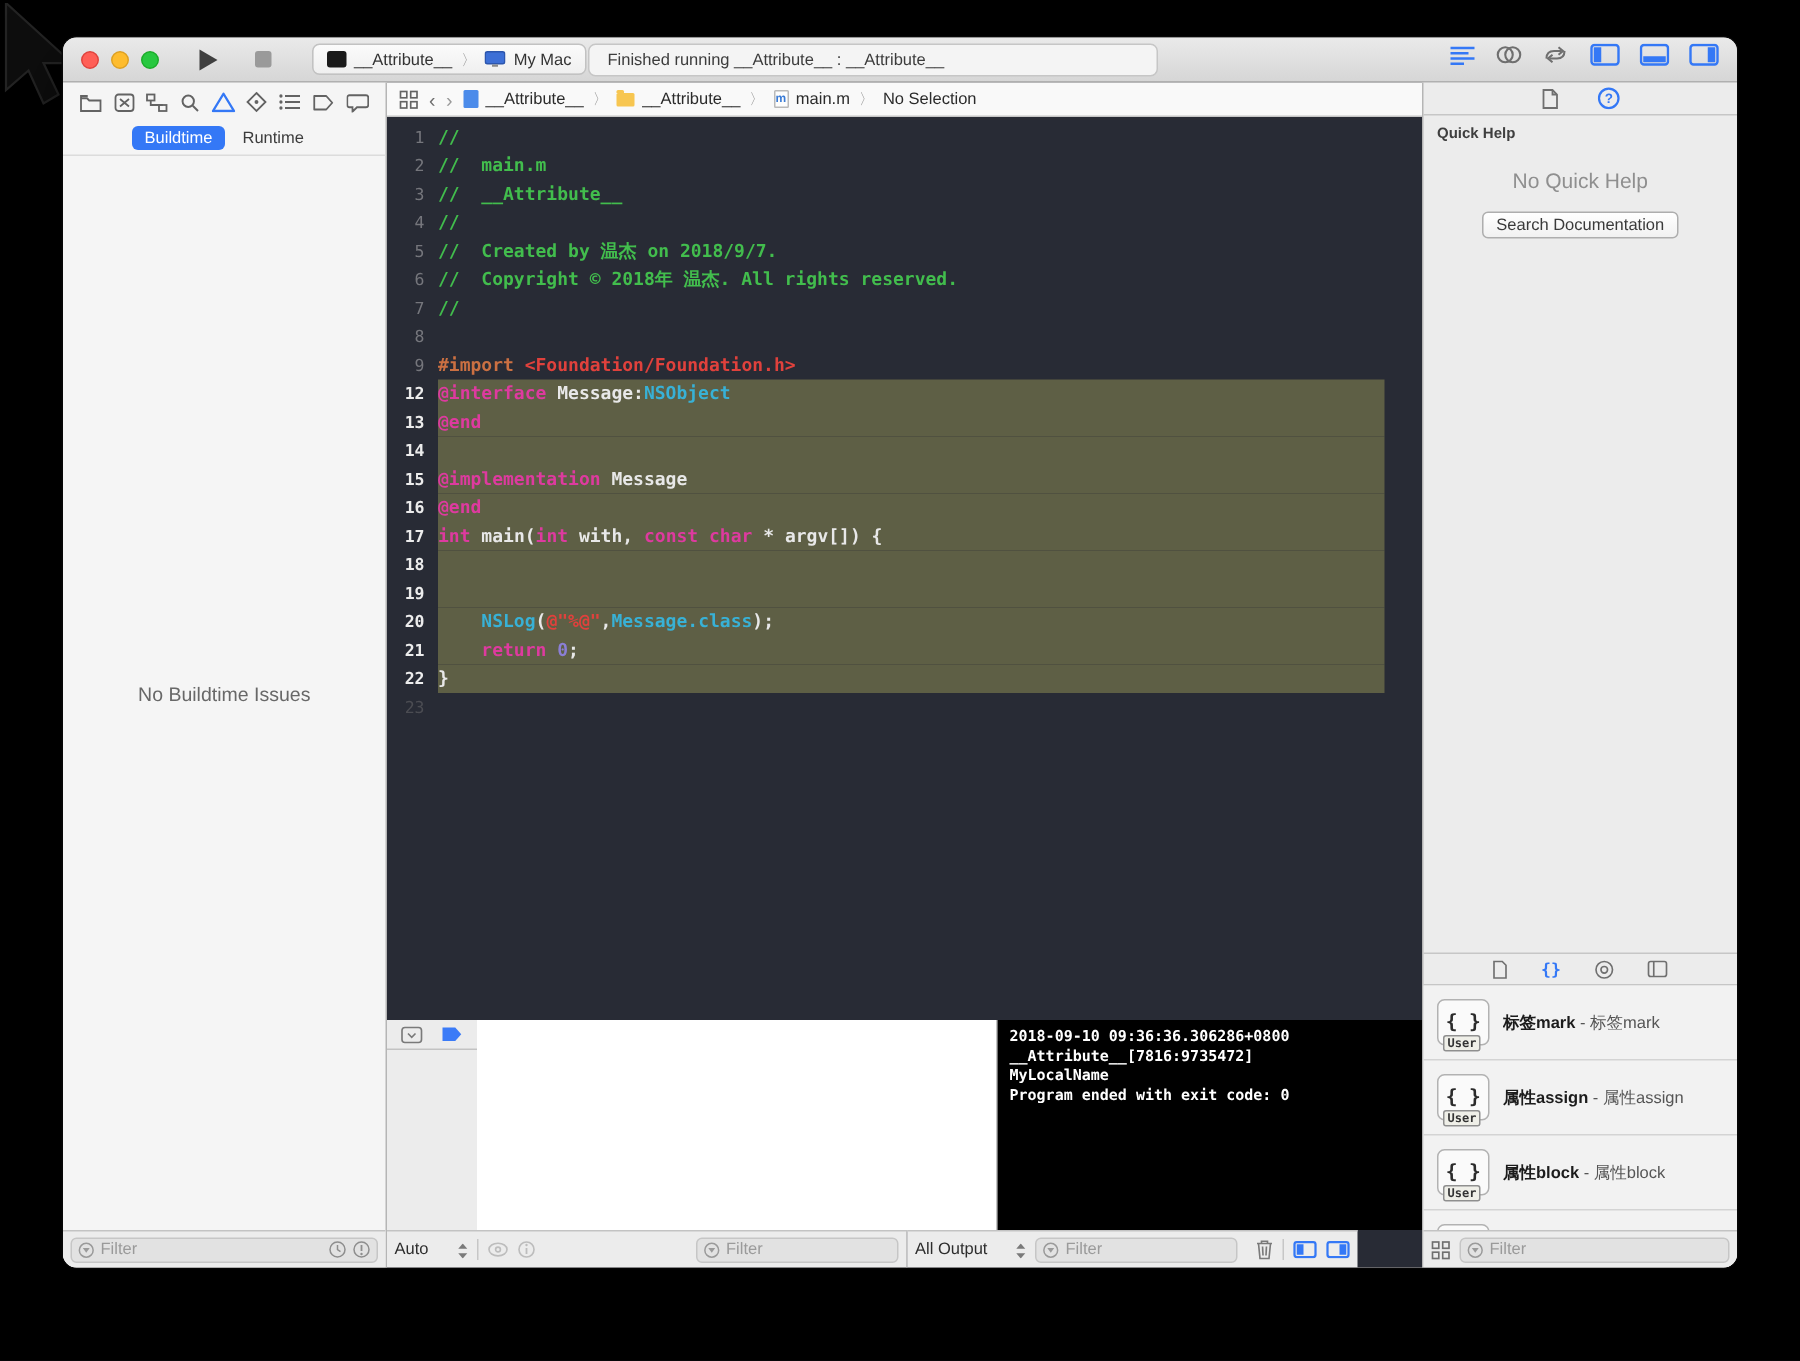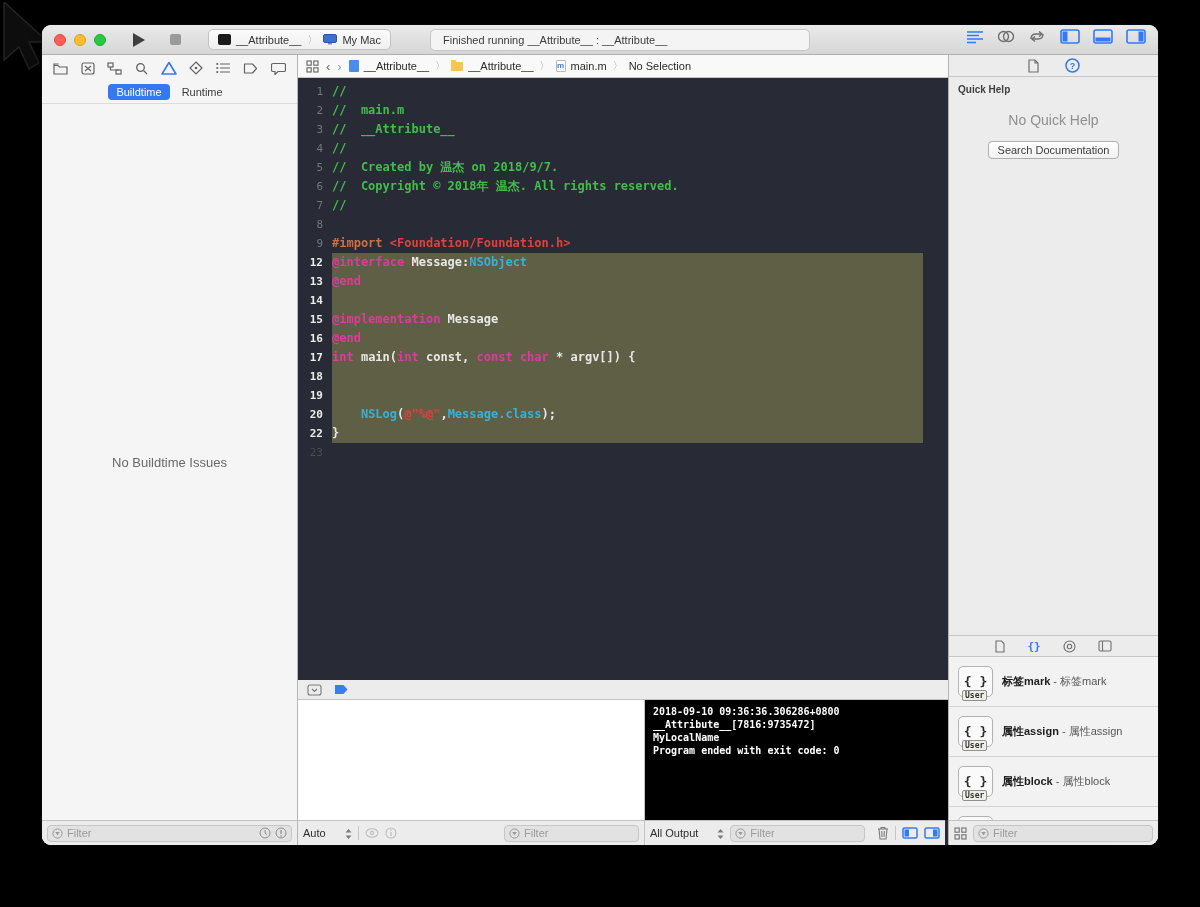--- a/index.html
+++ b/index.html
@@ -21,31 +21,31 @@
   .tl.red{background:#ff5f57;border:1px solid #e0443e;} .tl.yellow{background:#febc2e;border:1px solid #dea123;} .tl.green{background:#28c840;border:1px solid #1dad2b;}
   .tb-btn { margin-left:22px; display:flex; align-items:center; justify-content:center; width:22px; height:22px; }
   .play-tri { width:0;height:0;border-left:12px solid #3f3f3f;border-top:7px solid transparent;border-bottom:7px solid transparent; }
   .stop-sq { width:11px;height:11px;background:#9a9a9a;border-radius:2px; }
   .capsule { height:21px; border:1px solid #c2c2c2; border-radius:5px; background:linear-gradient(#fbfbfb,#efefef);
              display:flex; align-items:center; font-size:11px; color:#333; }
   .scheme { margin-left:22px; padding:0 9px; gap:5px; }
   .appicon { width:13px;height:11px;background:#1a1a1a;border-radius:2px;flex:none; }
   .crumb-sep { color:#999; font-size:10px; padding:0 1px; }
   .monitor { flex:none; }
-  .status { position:absolute; left:388px; width:380px; top:4px; height:22px;
+  .status { position:absolute; left:350px; width:380px; top:4px; height:22px;
             border:1px solid #c6c6c6; border-radius:5px; background:#f4f4f4;
             font-size:11px; color:#3c3c3c; display:flex; align-items:center; padding-left:12px; }
   .tb-right { position:absolute; right:12px; top:4px; display:flex; align-items:center; gap:14px; }
   .tb-group { display:flex; gap:13px; align-items:center; }
 
   
   .main { flex:1; display:flex; min-height:0; }
 
   
-  .navigator { width:256px; flex:none; background:#f5f5f5; border-right:1px solid #b5b5b5;
+  .navigator { width:216px; flex:none; background:#f5f5f5; border-right:1px solid #b5b5b5;
                display:flex; flex-direction:column; }
   .nav-iconbar { height:26px; flex:none; display:flex; align-items:center; justify-content:space-between; padding:0 11px; }
   .nav-tabs { height:23px; flex:none; display:flex; align-items:center; justify-content:center; gap:4px;
               border-bottom:1px solid #dcdcdc; font-size:11px; }
   .pill { padding:2px 8px; border-radius:4px; color:#3c3c3c; }
   .pill.active { background:var(--accent); color:#fff; }
   .nav-body { flex:1; display:flex; align-items:center; justify-content:center;
               font-size:13px; color:#686868; }
 
   
@@ -76,21 +76,21 @@
   .code-line { display:flex; height:19px; line-height:19px; }
   .ln { width:34px; flex:none; text-align:right; padding-right:9px; color:#75767c; font-size:11px; font-weight:normal; }
   .code-text { flex:1; white-space:pre; color:#e8e8e8; margin-right:25px; min-width:0; overflow:hidden; }
   .code-line.sel .code-text { background:var(--selection); }
   .code-line.sel .ln { color:#ececec; font-weight:bold; }
   .code-line.dim .ln { color:#4b4c52; }
   .tok-c{color:var(--comment);} .tok-k{color:var(--keyword);} .tok-s{color:var(--string);}
   .tok-p{color:var(--preproc);} .tok-t{color:var(--type);} .tok-n{color:var(--number);} .tok-w{color:#e8e8e8;}
 
   
-  .debug-area { height:140px; flex:none; display:flex; flex-direction:column; background:#ececec; }
+  .debug-area { height:140px; flex:none; display:flex; flex-direction:row; background:#ececec; }
   .debug-topbar { height:20px; flex:none; background:#ececec; border-bottom:1px solid #c3c3c3;
                   display:flex; align-items:center; gap:12px; padding:0 9px; }
   .debug-panes { flex:1; display:flex; min-height:0; }
   .vars-pane { width:347px; flex:none; background:#ffffff; border-right:1px solid #c3c3c3; }
   .console-pane { flex:1; background:#000; color:#fff; padding:5px 8px;
                   font-family:"DejaVu Sans Mono",monospace; font-size:10px; font-weight:bold; line-height:13px; }
   .editor-bottom { display:flex; height:25px; flex:none; }
   .editor-bottom .bottombar { flex:none; }
   .vars-bar { width:347px; border-right:1px solid #c3c3c3; }
   .console-bar { flex:1; min-width:0; }
@@ -400,33 +400,37 @@
               <div class="code-line sel">
                 <span class="ln">15</span>
                 <span class="code-text"><span class="tok-k">@implementation</span><span class="tok-w"> Message</span></span>
               </div>
               <div class="code-line sel">
                 <span class="ln">16</span>
                 <span class="code-text"><span class="tok-k">@end</span></span>
               </div>
               <div class="code-line sel">
                 <span class="ln">17</span>
-                <span class="code-text"><span class="tok-k">int</span><span class="tok-w"> main(</span><span class="tok-k">int</span><span class="tok-w"> const, </span><span class="tok-k">const</span><span class="tok-w"> </span><span class="tok-k">char</span><span class="tok-w"> * argv[]) {</span></span>
+                <span class="code-text"><span class="tok-k">int</span><span class="tok-w"> main(</span><span class="tok-k">int</span><span class="tok-w"> with, </span><span class="tok-k">const</span><span class="tok-w"> </span><span class="tok-k">char</span><span class="tok-w"> * argv[]) {</span></span>
               </div>
               <div class="code-line sel">
                 <span class="ln">18</span>
                 <span class="code-text"></span>
               </div>
               <div class="code-line sel">
                 <span class="ln">19</span>
                 <span class="code-text"></span>
               </div>
               <div class="code-line sel">
                 <span class="ln">20</span>
                 <span class="code-text"><span class="tok-w">    </span><span class="tok-t">NSLog</span><span class="tok-w">(</span><span class="tok-s">@"%@"</span><span class="tok-w">,</span><span class="tok-t">Message.class</span><span class="tok-w">);</span></span>
+              </div>
+              <div class="code-line sel">
+                <span class="ln">21</span>
+                <span class="code-text"><span class="tok-w">    </span><span class="tok-k">return</span><span class="tok-w"> </span><span class="tok-n">0</span><span class="tok-w">;</span></span>
               </div>
               <div class="code-line sel">
                 <span class="ln">22</span>
                 <span class="code-text"><span class="tok-w">}</span></span>
               </div>
               <div class="code-line dim">
                 <span class="ln">23</span>
                 <span class="code-text"></span>
               </div>
             </div>

